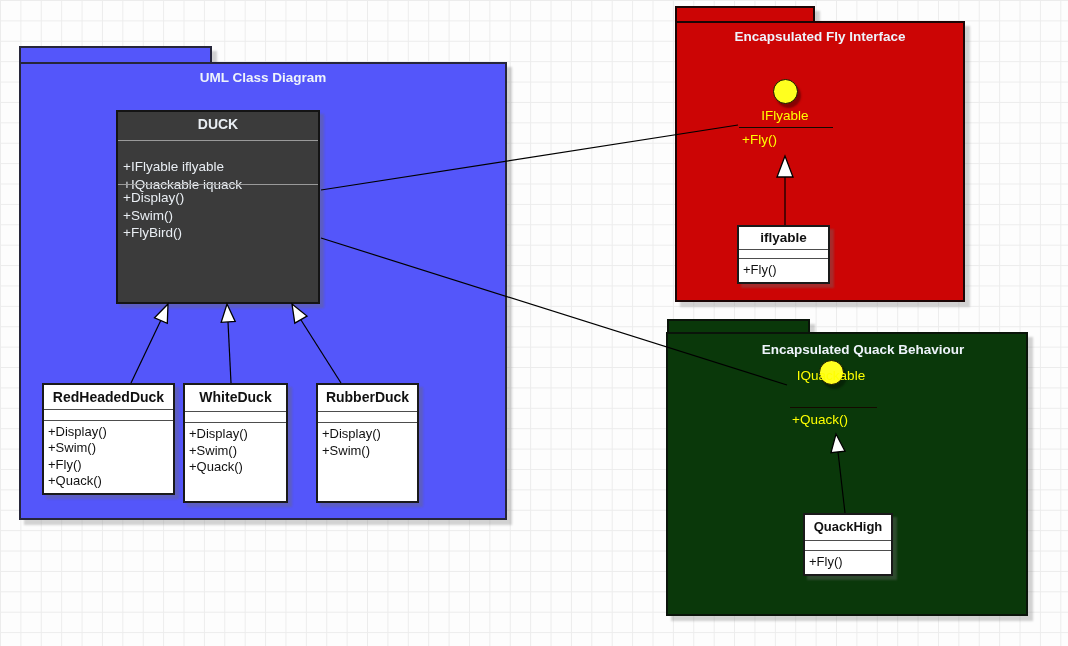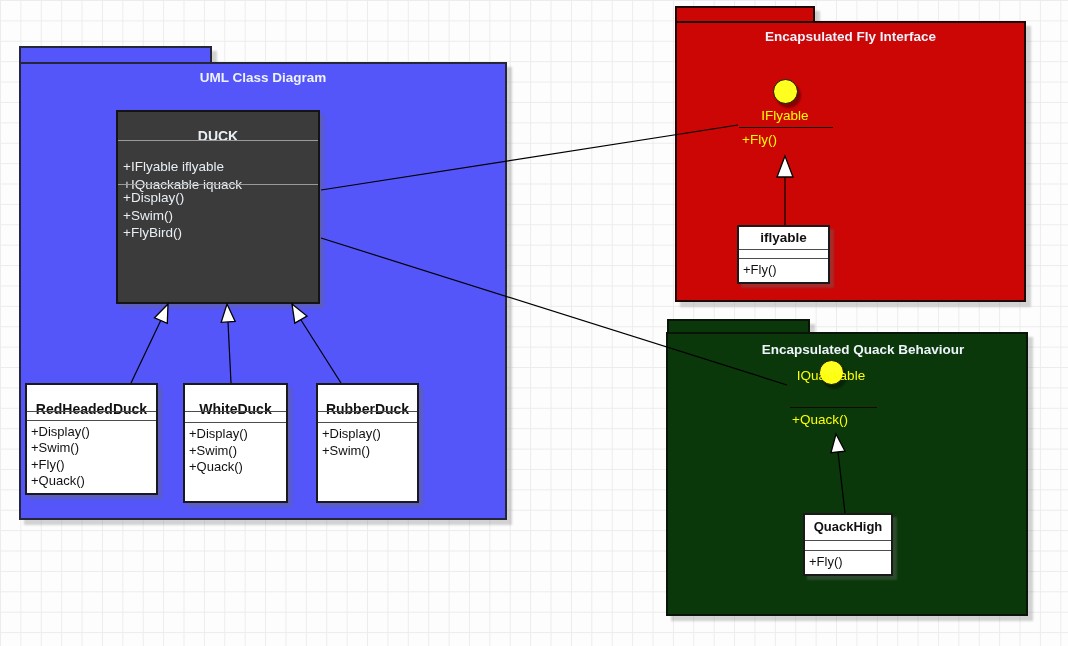--- a/index.html
+++ b/index.html
@@ -19,42 +19,42 @@
   .pkg-tab  { border: 2px solid; border-bottom: none; }
   .pkg-body { border: 2px solid; }
   .pkg-title { font-weight: bold; font-size: 13.5px; text-align: center; color: #eef3fb; }
 
   .blue .pkg-tab, .blue .pkg-body { background: #5456fa; border-color: #26263a; }
   #pkg-blue-tab  { left: 19px;  top: 46px;  width: 193px; height: 16px; }
   #pkg-blue-body { left: 19px;  top: 62px;  width: 488px; height: 458px; padding-top: 6px; }
 
   .red .pkg-tab, .red .pkg-body { background: #cc0505; border-color: #1c0606; }
   #pkg-red-tab   { left: 675px; top: 6px;   width: 140px; height: 15px; }
-  #pkg-red-body  { left: 675px; top: 21px;  width: 351px; height: 281px; padding-top: 6px; }
+  #pkg-red-body  { left: 675px; top: 21px;  width: 290px; height: 281px; padding-top: 6px; }
 
   .green .pkg-tab, .green .pkg-body { background: #0a380a; border-color: #0a140a; }
   #pkg-green-tab  { left: 667px; top: 319px; width: 143px; height: 13px; }
   #pkg-green-body { left: 666px; top: 332px; width: 362px; height: 284px; padding-top: 8px; padding-left: 32px; }
 
   
   .classbox {
     position: absolute; background: #fff; border: 2px solid #1a1a1a;
     box-shadow: 4px 4px 2px rgba(105,105,105,0.38);
     display: flex; flex-direction: column; color: #111;
   }
-  .classbox .cls-title { font-weight: bold; font-size: 14px; text-align: center; padding-top: 16px; }
+  .classbox .cls-title { font-weight: bold; font-size: 14px; text-align: center; padding-top: 4px; }
   .classbox .cls-attrs { border-top: 1.5px solid #4d4d4d; }
   .classbox .cls-methods { border-top: 1.5px solid #4d4d4d; flex: 1; padding: 3px 4px; font-size: 13px; line-height: 16.6px; }
 
   #duck { left: 116px; top: 110px; width: 204px; height: 194px; background: #3b3b3b; border-color: #141414; color: #e9eef3; }
   #duck .cls-title   { height: 28px; font-size: 14px; }
   #duck .cls-attrs   { height: 44px; border-color: #9a9a9a; padding: 17px 5px; font-size: 13.5px; line-height: 18px; }
   #duck .cls-methods { border-color: #9a9a9a; padding: 4px 5px; font-size: 13.5px; line-height: 17.5px; }
 
-  #red-headed-duck { left: 25px;  top: 383px; width: 133px; height: 112px; }
+  #red-headed-duck { left: 42px;  top: 383px; width: 133px; height: 112px; }
   #white-duck      { left: 183px; top: 383px; width: 105px; height: 120px; }
   #rubber-duck     { left: 316px; top: 383px; width: 103px; height: 120px; }
   #red-headed-duck .cls-title, #white-duck .cls-title, #rubber-duck .cls-title { height: 26px; }
   #red-headed-duck .cls-attrs, #white-duck .cls-attrs, #rubber-duck .cls-attrs { height: 11px; }
 
   #fly-high   { left: 737px; top: 225px; width: 93px; height: 59px; }
   #fly-high .cls-title   { height: 23px; font-size: 13.5px; padding-top: 3px; }
   #fly-high .cls-attrs   { height: 10px; }
   #quack-high { left: 803px; top: 513px; width: 90px; height: 63px; }
   #quack-high .cls-title { height: 25px; font-size: 13px; padding-top: 4px; }

